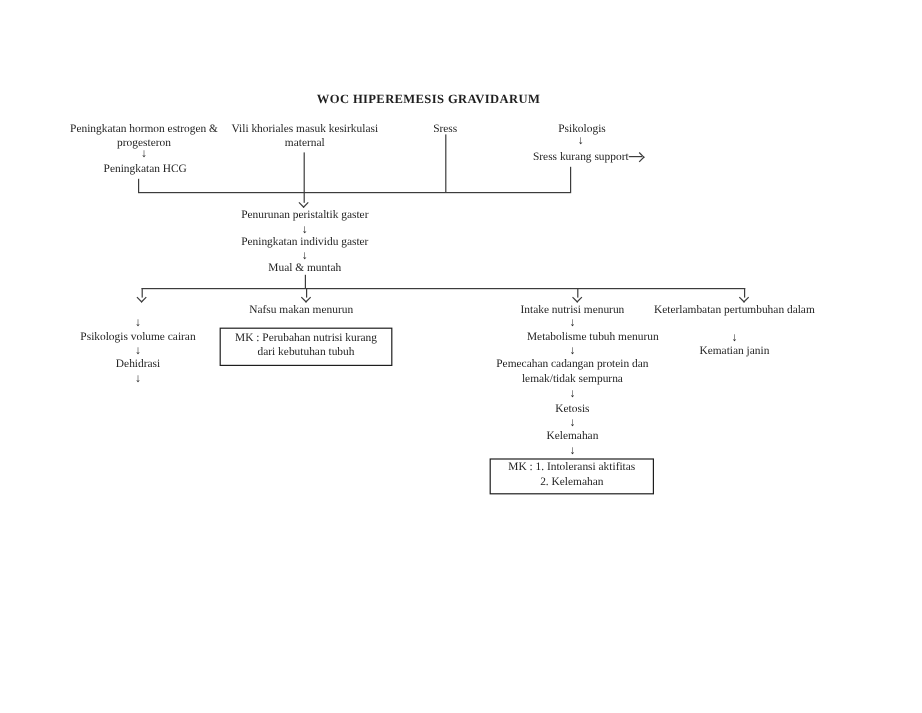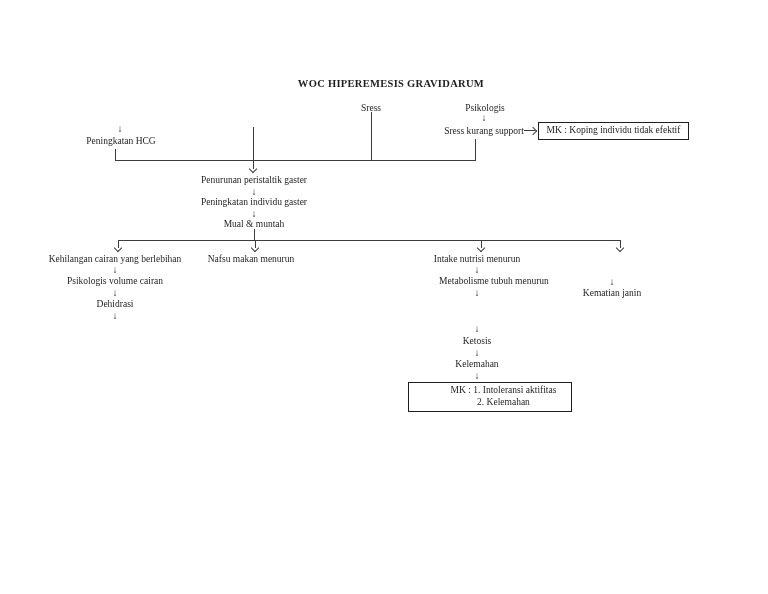--- a/index.html
+++ b/index.html
@@ -8,21 +8,21 @@
     --line:#3c3c3c;
   }
   html,body{margin:0;padding:0;background:#fff;}
   .page{
     position:relative;width:768px;height:594px;background:var(--bg);
     font-family:"Liberation Serif","DejaVu Serif",serif;color:var(--ink);
     overflow:hidden;
   }
   .title{
     position:absolute;font-weight:bold;font-size:10.5px;letter-spacing:.3px;
-    text-align:right;white-space:nowrap;
+    text-align:left;white-space:nowrap;
   }
   .node{position:absolute;font-size:9.5px;line-height:11.6px;text-align:center;}
   .node span{display:block;}
   .da{
     position:absolute;width:12px;text-align:center;font-size:10px;line-height:10px;
     color:var(--ink);
   }
   .hl,.vl{position:absolute;background:var(--line);}
   .hl{height:1px;}
   .vl{width:1px;}
@@ -32,43 +32,48 @@
   }
   .chev.down{transform:rotate(45deg);}
   .chev.right{transform:rotate(-45deg);}
   .mkbox{
     position:absolute;border:1px solid var(--ink);background:var(--bg);
     font-size:9.5px;line-height:11.6px;text-align:center;
     display:flex;flex-direction:column;justify-content:center;
   }
   .mkbox span{display:block;}
   .mkbox.b15{border-width:1.5px;}
-  .mkbox.b20{border-width:1.8px;padding-left:27px;}
+  .mkbox.b20{border-width:1.8px;}
 </style>
 </head>
 <body>
 
 <div class="page">
 
   <div class="title" style="left:264px;top:78px;width:220px">WOC HIPEREMESIS GRAVIDARUM</div>
 
+  <div class="node" style="left:48px;top:103px;width:144px">
+    <span>Peningkatan hormon estrogen &amp;</span>
+    <span>progesteron</span>
+  </div>
+  <div class="node" style="left:182px;top:103px;width:144px">
+    <span>Vili khoriales masuk kesirkulasi</span>
+    <span>maternal</span>
+  </div>
   <div class="node" style="left:341px;top:103px;width:60px">Sress</div>
   <div class="node" style="left:445px;top:103px;width:80px">Psikologis</div>
 
   <div class="da" style="left:114px;top:124px">↓</div>
   <div class="node" style="left:59px;top:136px;width:124px">Peningkatan HCG</div>
 
   <div class="da" style="left:478px;top:113px">↓</div>
   <div class="node" style="left:424px;top:126px;width:120px">Sress kurang support</div>
 
   <div class="hl" style="left:524px;top:130px;width:11px"></div>
   <div class="chev right" style="left:530px;top:128px"></div>
-  <div class="mkbox" style="left:538px;top:122px;width:149px;height:16px">
-    <span>MK : Koping individu tidak efektif</span>
-  </div>
 
   <div class="vl" style="left:115px;top:149px;height:11px"></div>
   <div class="vl" style="left:253px;top:127px;height:42px"></div>
   <div class="chev down" style="left:250px;top:166px"></div>
   <div class="vl" style="left:371px;top:112px;height:48px"></div>
   <div class="vl" style="left:475px;top:139px;height:21px"></div>
   <div class="hl" style="left:115px;top:160px;width:361px"></div>
 
   <div class="node" style="left:184px;top:175px;width:140px">Penurunan peristaltik gaster</div>
   <div class="da" style="left:248px;top:187px">↓</div>
@@ -80,43 +85,49 @@
   <div class="hl" style="left:118px;top:240px;width:503px"></div>
   <div class="vl" style="left:118px;top:240px;height:8px"></div>
   <div class="chev down" style="left:115px;top:245px"></div>
   <div class="vl" style="left:255px;top:240px;height:8px"></div>
   <div class="chev down" style="left:252px;top:245px"></div>
   <div class="vl" style="left:481px;top:240px;height:8px"></div>
   <div class="chev down" style="left:478px;top:245px"></div>
   <div class="vl" style="left:620px;top:240px;height:8px"></div>
   <div class="chev down" style="left:617px;top:245px"></div>
 
-  <div class="node" style="left:35px;top:254px;width:160px">Kehilangan cairan yang berlebihan</div>
   <div class="da" style="left:109px;top:265px">↓</div>
   <div class="node" style="left:45px;top:276px;width:140px">Psikologis volume cairan</div>
   <div class="da" style="left:109px;top:288px">↓</div>
   <div class="node" style="left:65px;top:299px;width:100px">Dehidrasi</div>
   <div class="da" style="left:109px;top:311px">↓</div>
 
   <div class="node" style="left:181px;top:254px;width:140px">Nafsu makan menurun</div>
+  <div class="mkbox b15" style="left:183px;top:273px;width:142px;height:30px">
+    <span>MK : Perubahan nutrisi kurang</span>
+    <span>dari kebutuhan tubuh</span>
+  </div>
 
   <div class="node" style="left:407px;top:254px;width:140px">Intake nutrisi menurun</div>
   <div class="da" style="left:471px;top:265px">↓</div>
   <div class="node" style="left:424px;top:276px;width:140px">Metabolisme tubuh menurun</div>
   <div class="da" style="left:471px;top:288px">↓</div>
   <div class="node" style="left:397px;top:299px;width:160px">
+    <span>Pemecahan cadangan protein dan</span>
+    <span>lemak/tidak sempurna</span>
   </div>
   <div class="da" style="left:471px;top:324px">↓</div>
   <div class="node" style="left:437px;top:336px;width:80px">Ketosis</div>
   <div class="da" style="left:471px;top:348px">↓</div>
   <div class="node" style="left:437px;top:359px;width:80px">Kelemahan</div>
   <div class="da" style="left:471px;top:371px">↓</div>
   <div class="mkbox b20" style="left:408px;top:382px;width:135px;height:28px">
     <span>MK : 1. Intoleransi aktifitas</span>
     <span>2. Kelemahan</span>
   </div>
 
   <div class="node" style="left:532px;top:254px;width:160px">
+    <span>Keterlambatan pertumbuhan dalam</span>
   </div>
   <div class="da" style="left:606px;top:277px">↓</div>
   <div class="node" style="left:572px;top:288px;width:80px">Kematian janin</div>
 
 </div>
 
 </body></html>

